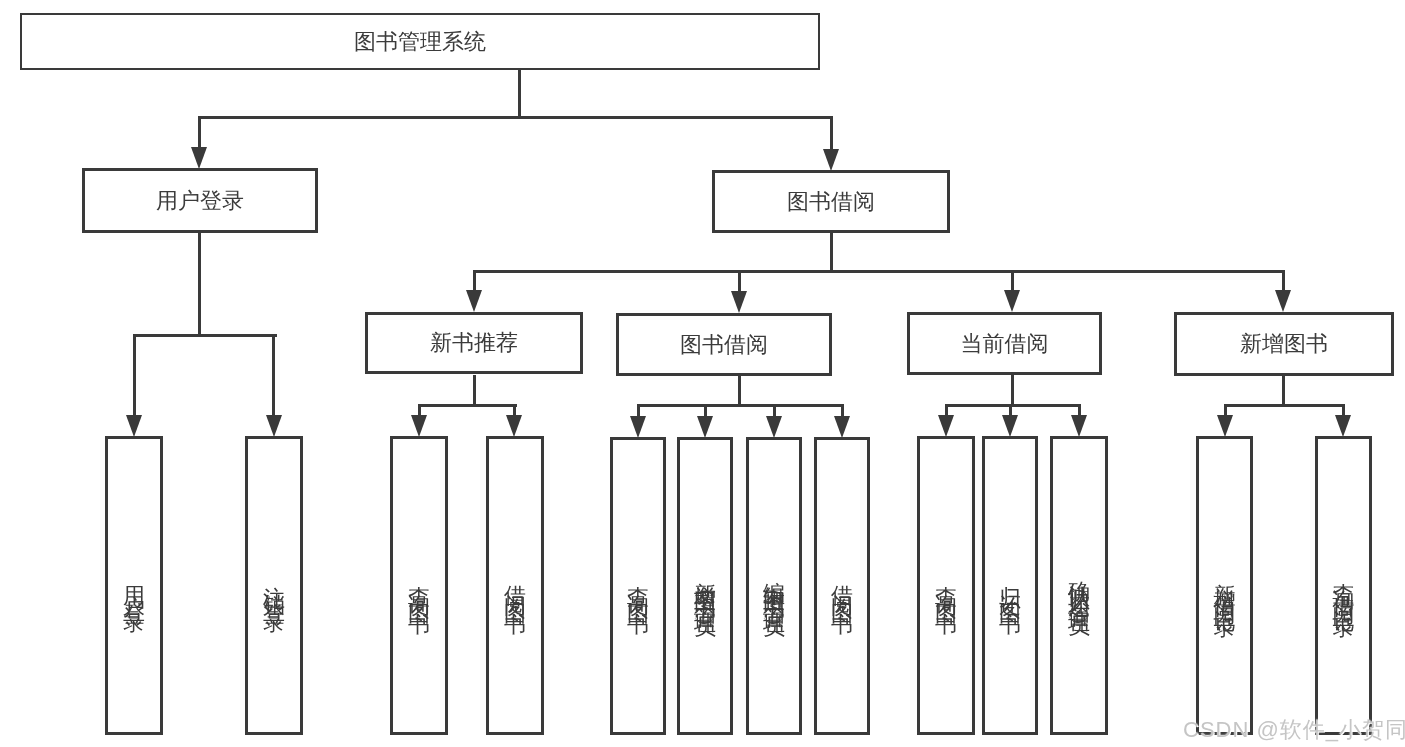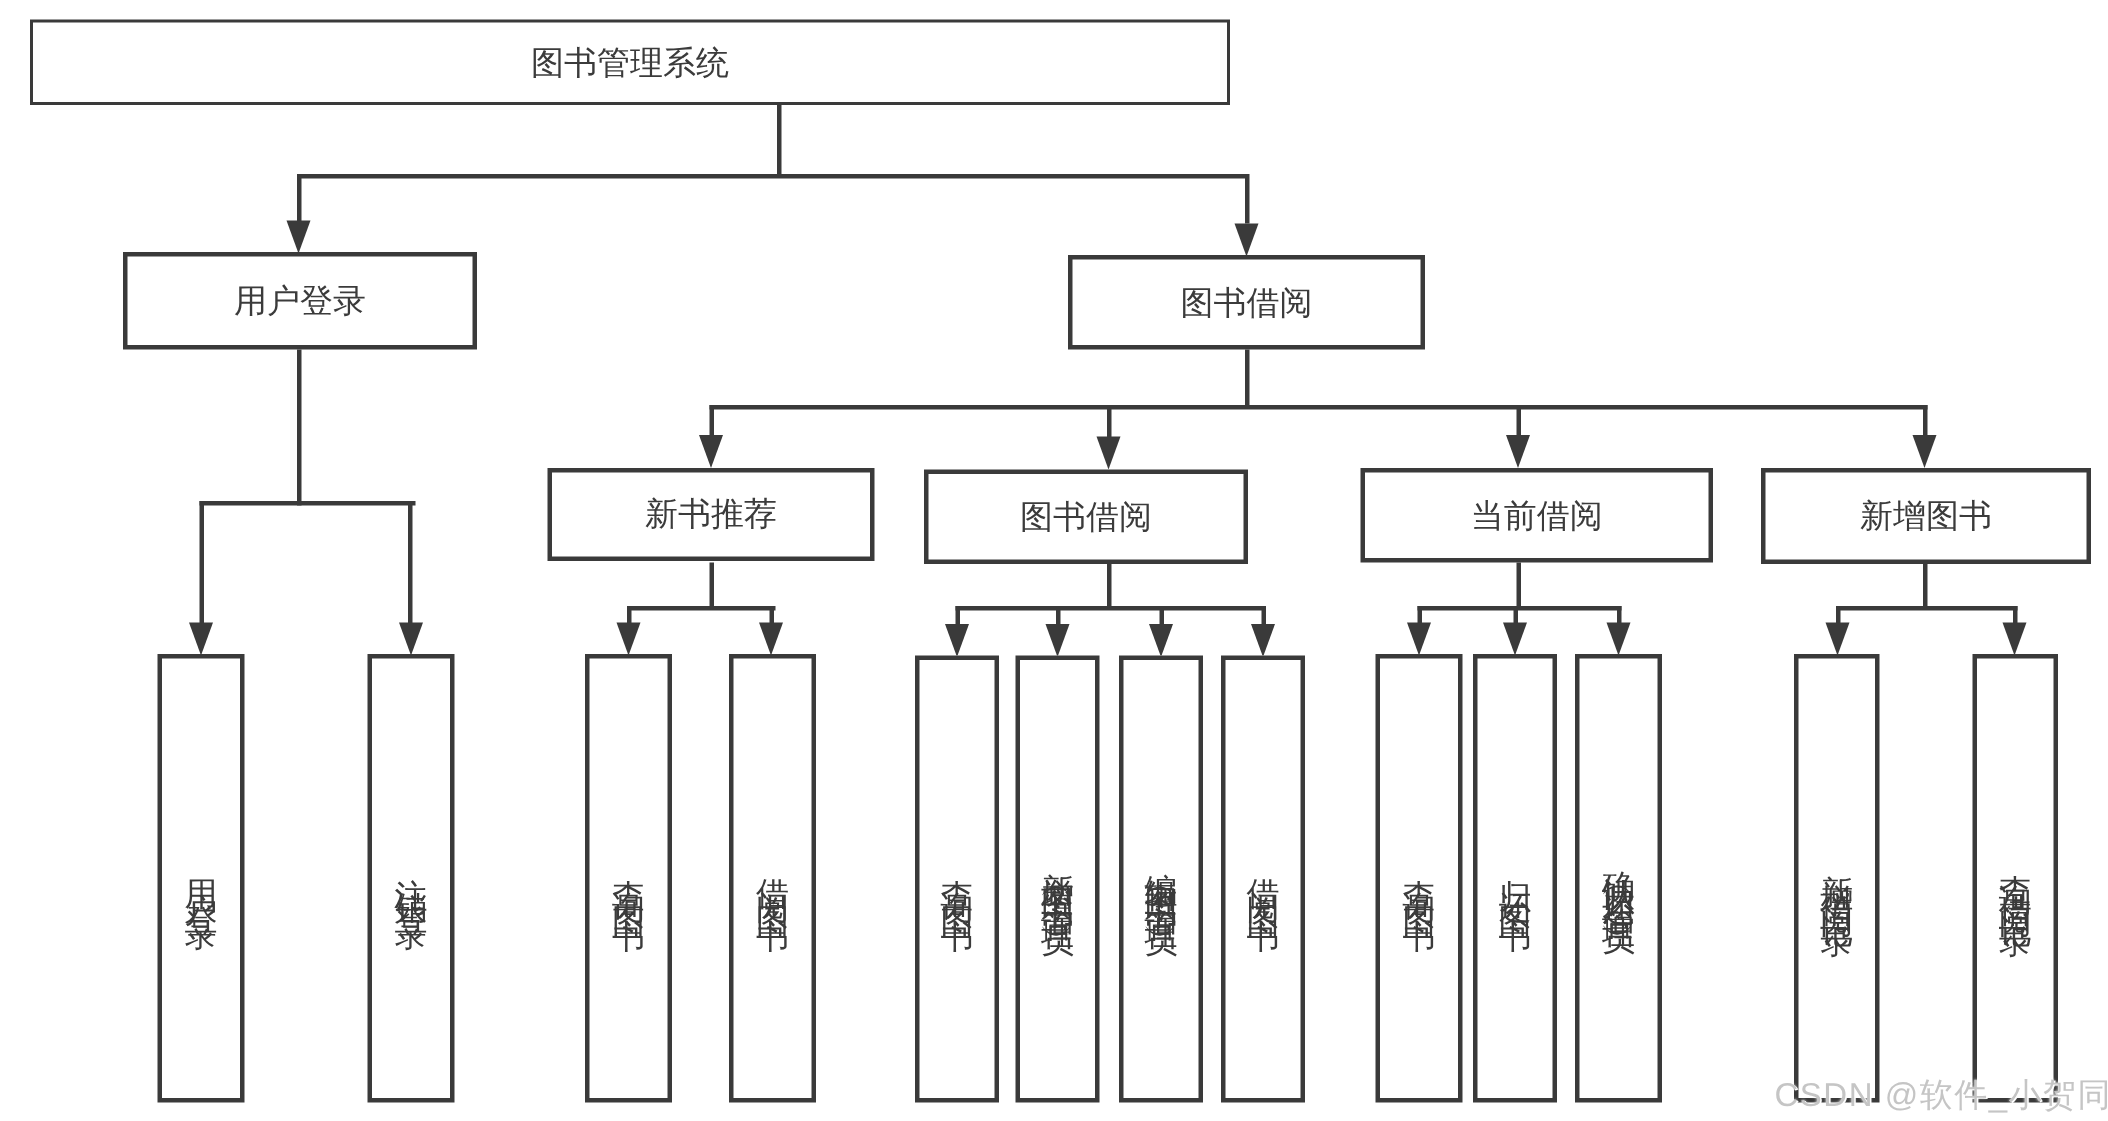--- a/index.html
+++ b/index.html
@@ -98,21 +98,21 @@
   <div class="arrow" style="left:1004px; top:290px;"></div>
   <div class="vline" style="left:1282px; top:270px; height:21px;"></div>
   <div class="arrow" style="left:1275px; top:290px;"></div>
 
   <div class="box" style="left:365px; top:312px; width:218px; height:62px;">
     <span>新书推荐</span>
   </div>
   <div class="box" style="left:616px; top:313px; width:216px; height:63px;">
     <span>图书借阅</span>
   </div>
-  <div class="box" style="left:907px; top:312px; width:235px; height:63px;">
+  <div class="box" style="left:907px; top:312px; width:195px; height:63px;">
     <span>当前借阅</span>
   </div>
   <div class="box" style="left:1174px; top:312px; width:220px; height:64px;">
     <span>新增图书</span>
   </div>
 
   <div class="vline" style="left:473px; top:375px; height:31px;"></div>
   <div class="hline" style="left:418px; top:404px; width:99px;"></div>
   <div class="vline" style="left:418px; top:404px; height:12px;"></div>
   <div class="arrow" style="left:411px; top:415px;"></div>

